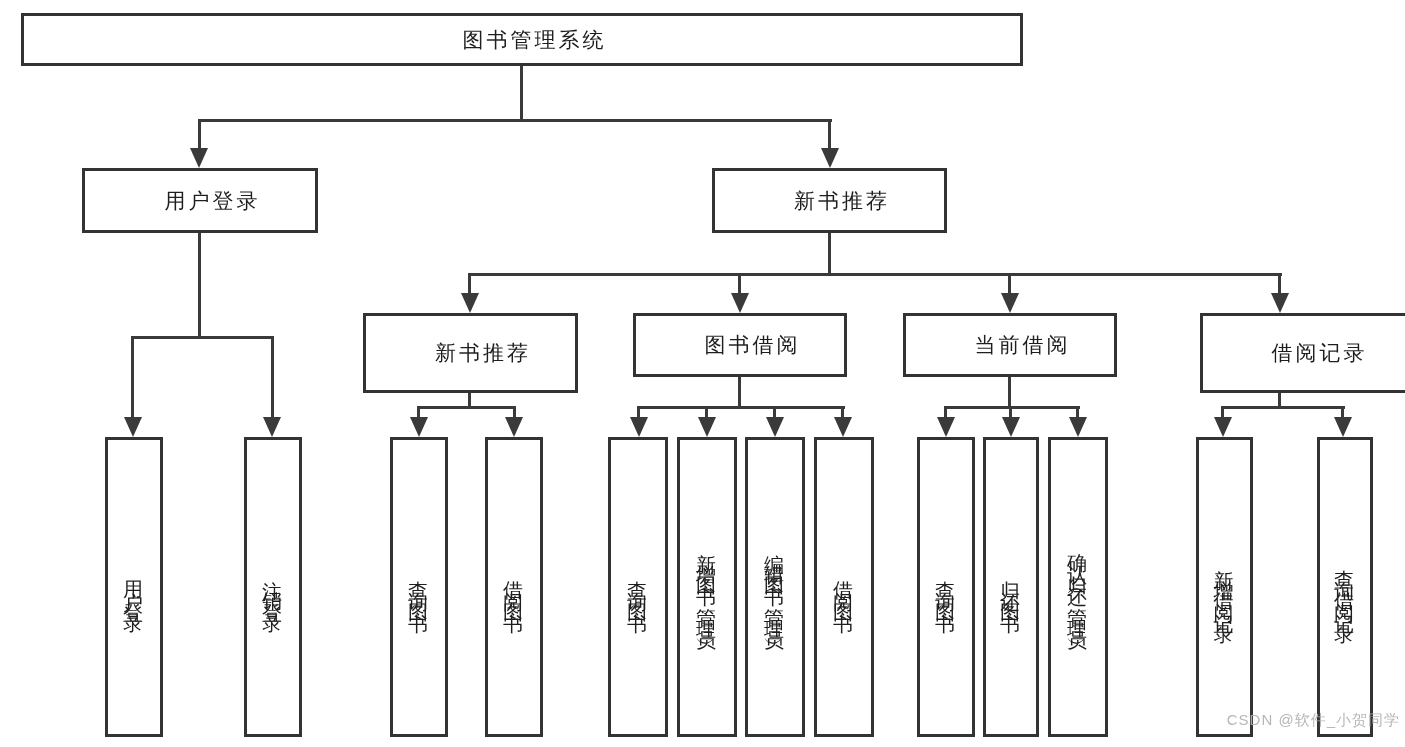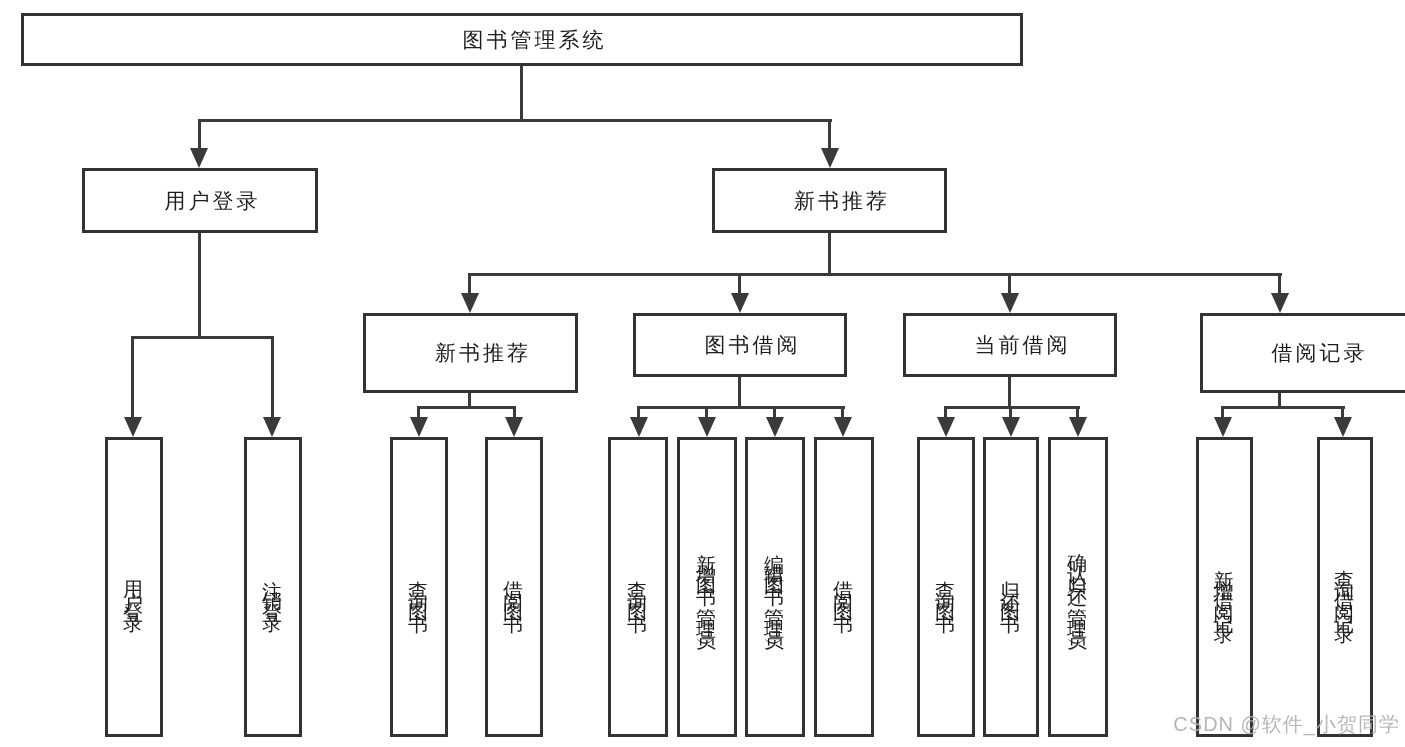--- a/index.html
+++ b/index.html
@@ -19,21 +19,21 @@
     font-size:20px;letter-spacing:11px;color:#1e1e1e;z-index:2;
   }
   .line{position:absolute;background:#3a3a3a;z-index:1;}
   .arrow{
     position:absolute;width:0;height:0;z-index:1;
     border-left:9px solid transparent;border-right:9px solid transparent;
     border-top:20px solid #3a3a3a;
   }
   .watermark{
     position:absolute;right:5px;top:711px;z-index:6;
-    font-size:20px;letter-spacing:1px;color:#b0b0b0;opacity:.92;white-space:nowrap;
+    font-size:15px;letter-spacing:1px;color:#b0b0b0;opacity:.92;white-space:nowrap;
   }
 </style>
 </head>
 <body>
 
 <div class="stage">
 
   <div class="hnode" style="left:21px;top:13px;width:1002px;height:53px;">图书管理系统</div>
 
   <div class="line" style="left:520px;top:66px;width:3px;height:55px;"></div>

